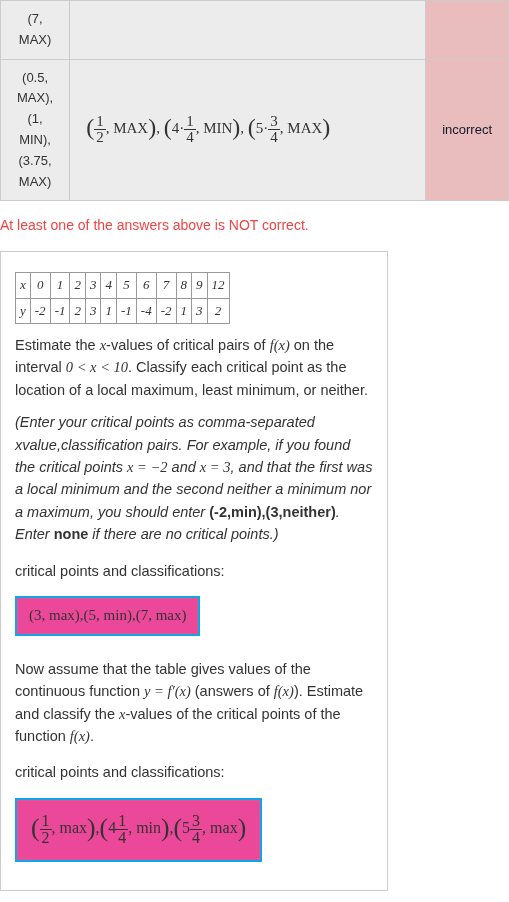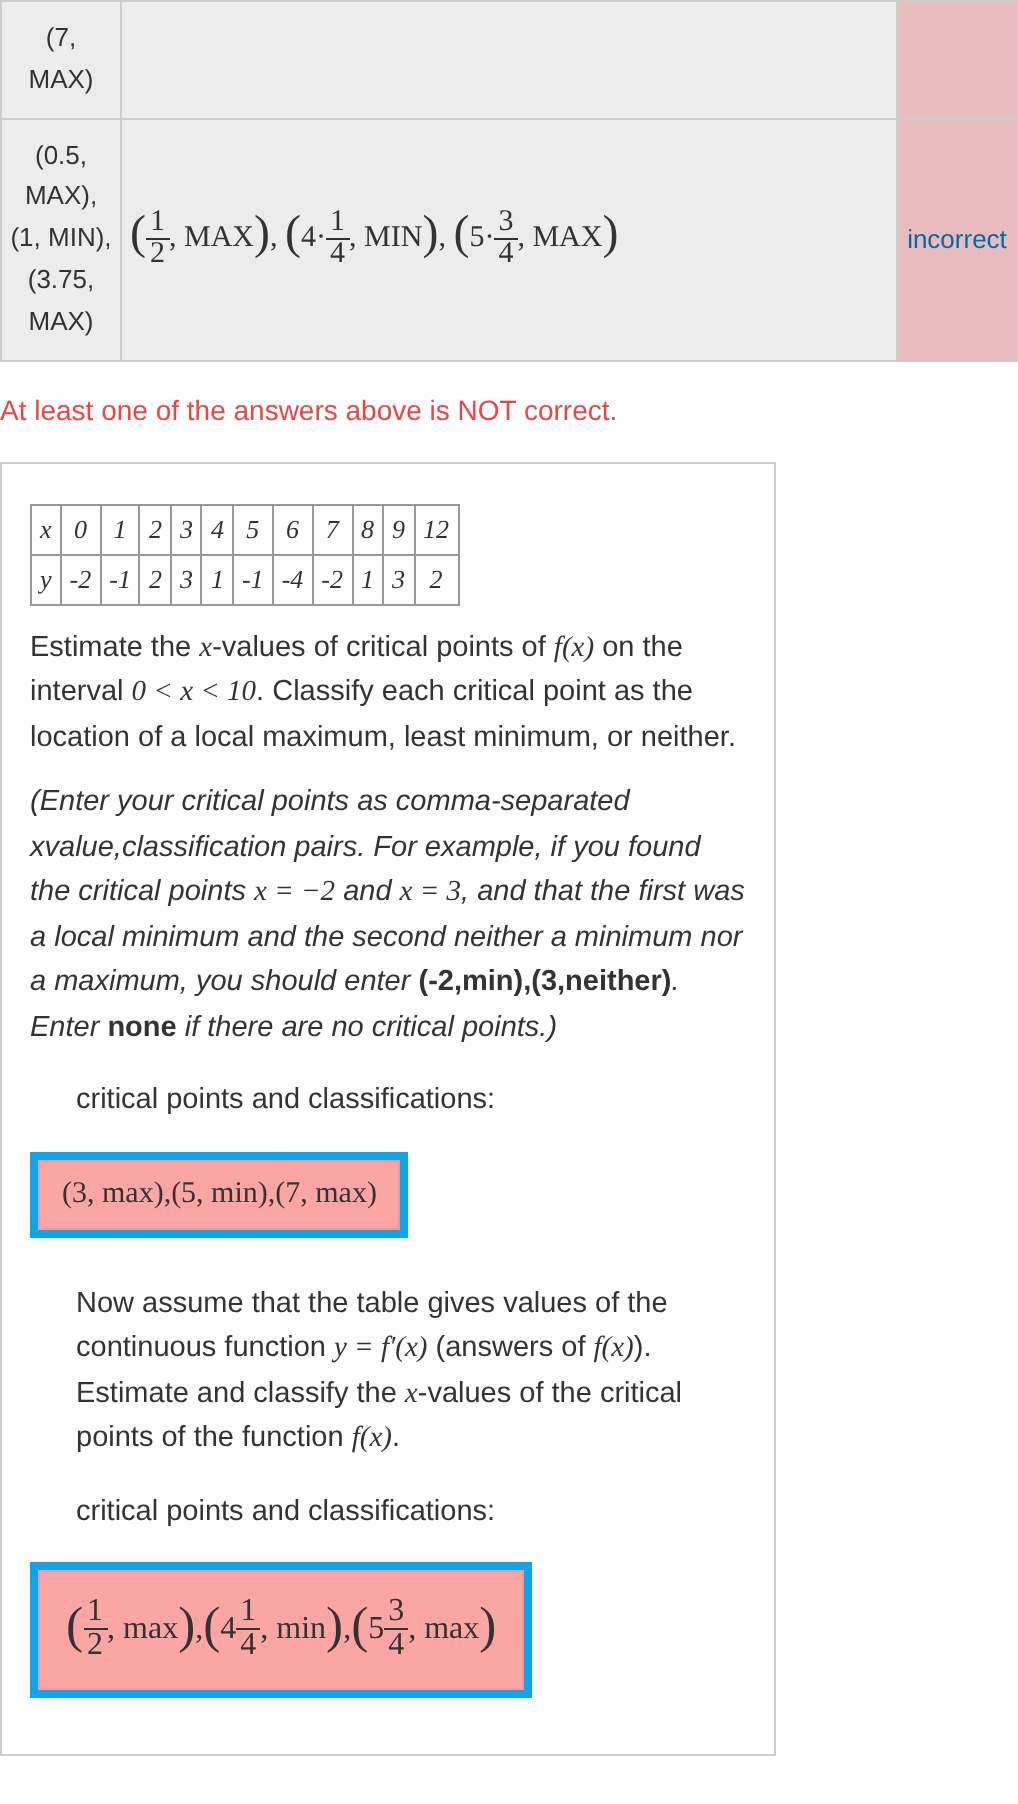--- a/index.html
+++ b/index.html
@@ -9,42 +9,42 @@
     color: #333;
     width: 509px;
     background: #fff;
   }
   table.results {
     border-collapse: collapse;
     width: 100%;
   }
   table.results td {
     border: 1px solid #ccc;
-    padding: 8px 4px;
+    padding: 8px 16px;
     vertical-align: middle;
   }
   td.labelcell {
     background: #ececec;
     text-align: center;
     width: 60px;
     font-size: 13px;
     line-height: 1.6;
   }
   td.exprcell {
     background: #ececec;
     font-family: Georgia, "Times New Roman", serif;
     font-size: 15px;
     padding: 18px 10px;
   }
   td.statuscell {
     text-align: center;
     font-size: 13px;
     width: 60px;
   }
-  tr.row-incorrect td.statuscell { background: #e9bdbd; color: #0369a1; margin-left: 21px; }
+  tr.row-incorrect td.statuscell { background: #e9bdbd; color: #0f172a; margin-left: 21px; }
   tr.row-first td.statuscell { background: #e9bdbd; }
   .warning {
     color: #ef4444;
     margin: 16px 8px 18px 0;
     font-size: 14px;
   }
   .problem {
     border: 1px solid #ccc;
     padding: 16px 14px 28px 14px;
     margin: 0 0 0 0;
@@ -66,41 +66,41 @@
     border: 1px solid #999;
     padding: 2px 4px;
     text-align: center;
     min-width: 14px;
     font-style: italic;
   }
   table.data td.hdr { font-style: italic; }
   .instr { font-style: italic; }
   .answerbox {
     display: inline-block;
-    border: 4px solid #0ea5e9;
+    border: 2px solid #0ea5e9;
     border-radius: 0;
-    background: #fca5a5;
+    background: #ec4899;
     padding: 6px 12px;
     font-family: Georgia, "Times New Roman", serif;
     font-size: 15px;
     margin-top: 4px;
     box-shadow: 0 0 0 1px rgba(201,124,124,0.25) inset;
   }
   .answerbox.big { padding: 10px 14px; font-size: 16px; }
   .frac {
     display: inline-block;
     vertical-align: middle;
     text-align: center;
     font-style: normal;
     line-height: 1;
   }
   .frac .num { display:block; border-bottom: 1px solid currentColor; padding: 0 2px; }
   .frac .den { display:block; padding: 0 2px; }
   .paren { font-size: 1.6em; vertical-align: middle; position: relative; top: -2px; }
-  .sep { margin-bottom: 6px; margin-top: 14px; margin-left: 23px; }
+  .sep { margin-bottom: 6px; margin-top: 14px; }
 </style>
 </head>
 <body>
 
 <table class="results">
   <tbody>
       <tr class="row-first">
     <td class="labelcell">(7, MAX)</td>
     <td class="exprcell"></td>
     <td class="statuscell"></td>
@@ -148,21 +148,21 @@
       <td>-4</td>
       <td>-2</td>
       <td>1</td>
       <td>3</td>
       <td>2</td>
     </tr>
   </tbody>
     </table>
 
   <p>
-    <span>Estimate the </span><span class="mathserif">x</span><span>-values of critical points of </span><span class="mathserif">f(x)</span><span> on the interval </span><span class="mathserif">0 &lt; x &lt; 10</span><span>. Classify each critical point as the location of a local maximum, least minimum, or neither.</span>
+    <span>Estimate the </span><span class="mathserif">x</span><span>-values of critical pairs of </span><span class="mathserif">f(x)</span><span> on the interval </span><span class="mathserif">0 &lt; x &lt; 10</span><span>. Classify each critical point as the location of a local maximum, least minimum, or neither.</span>
   </p>
 
   <p class="instr">
     <span>(Enter your critical points as comma-separated xvalue,classification pairs. For example, if you found the critical points </span><span class="mathserif">x = −2</span><span> and </span><span class="mathserif">x = 3</span><span>, and that the first was a local minimum and the second neither a minimum nor a maximum, you should enter </span><b style="font-style:normal">(-2,min),(3,neither)</b><span>. Enter </span><b style="font-style:normal">none</b><span> if there are no critical points.)</span>
   </p>
 
   <p class="sep">critical points and classifications:</p>
   <div class="answerbox">
     <span class="mathserif"><span class="up">(3, max),(5, min),(7, max)</span></span>
   </div>

